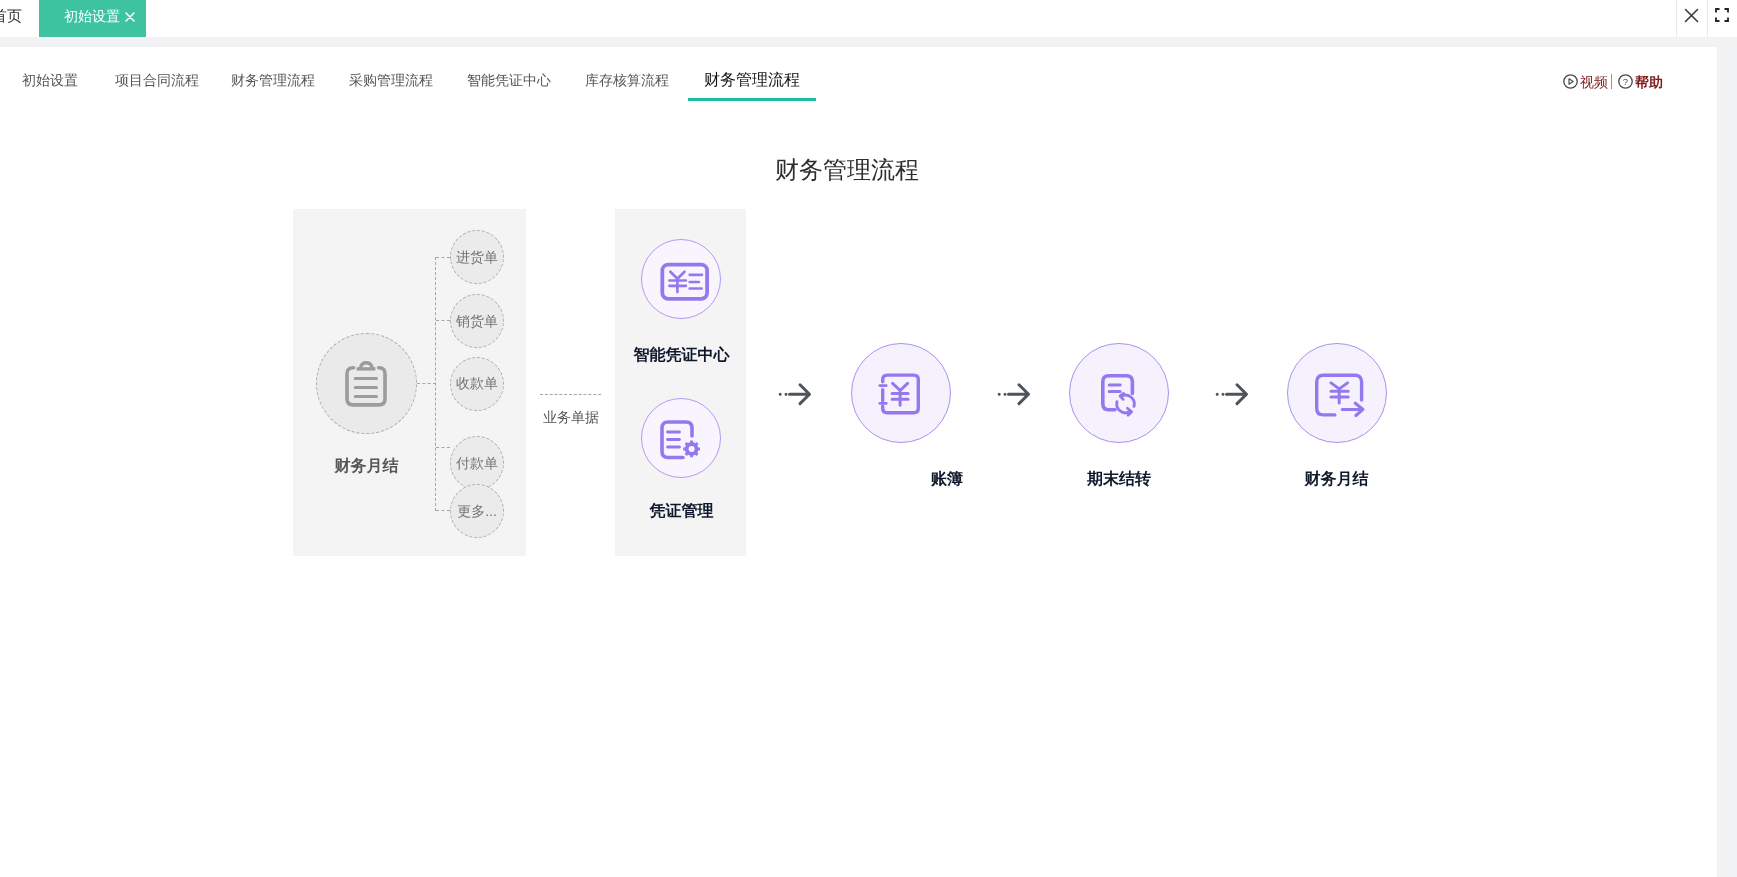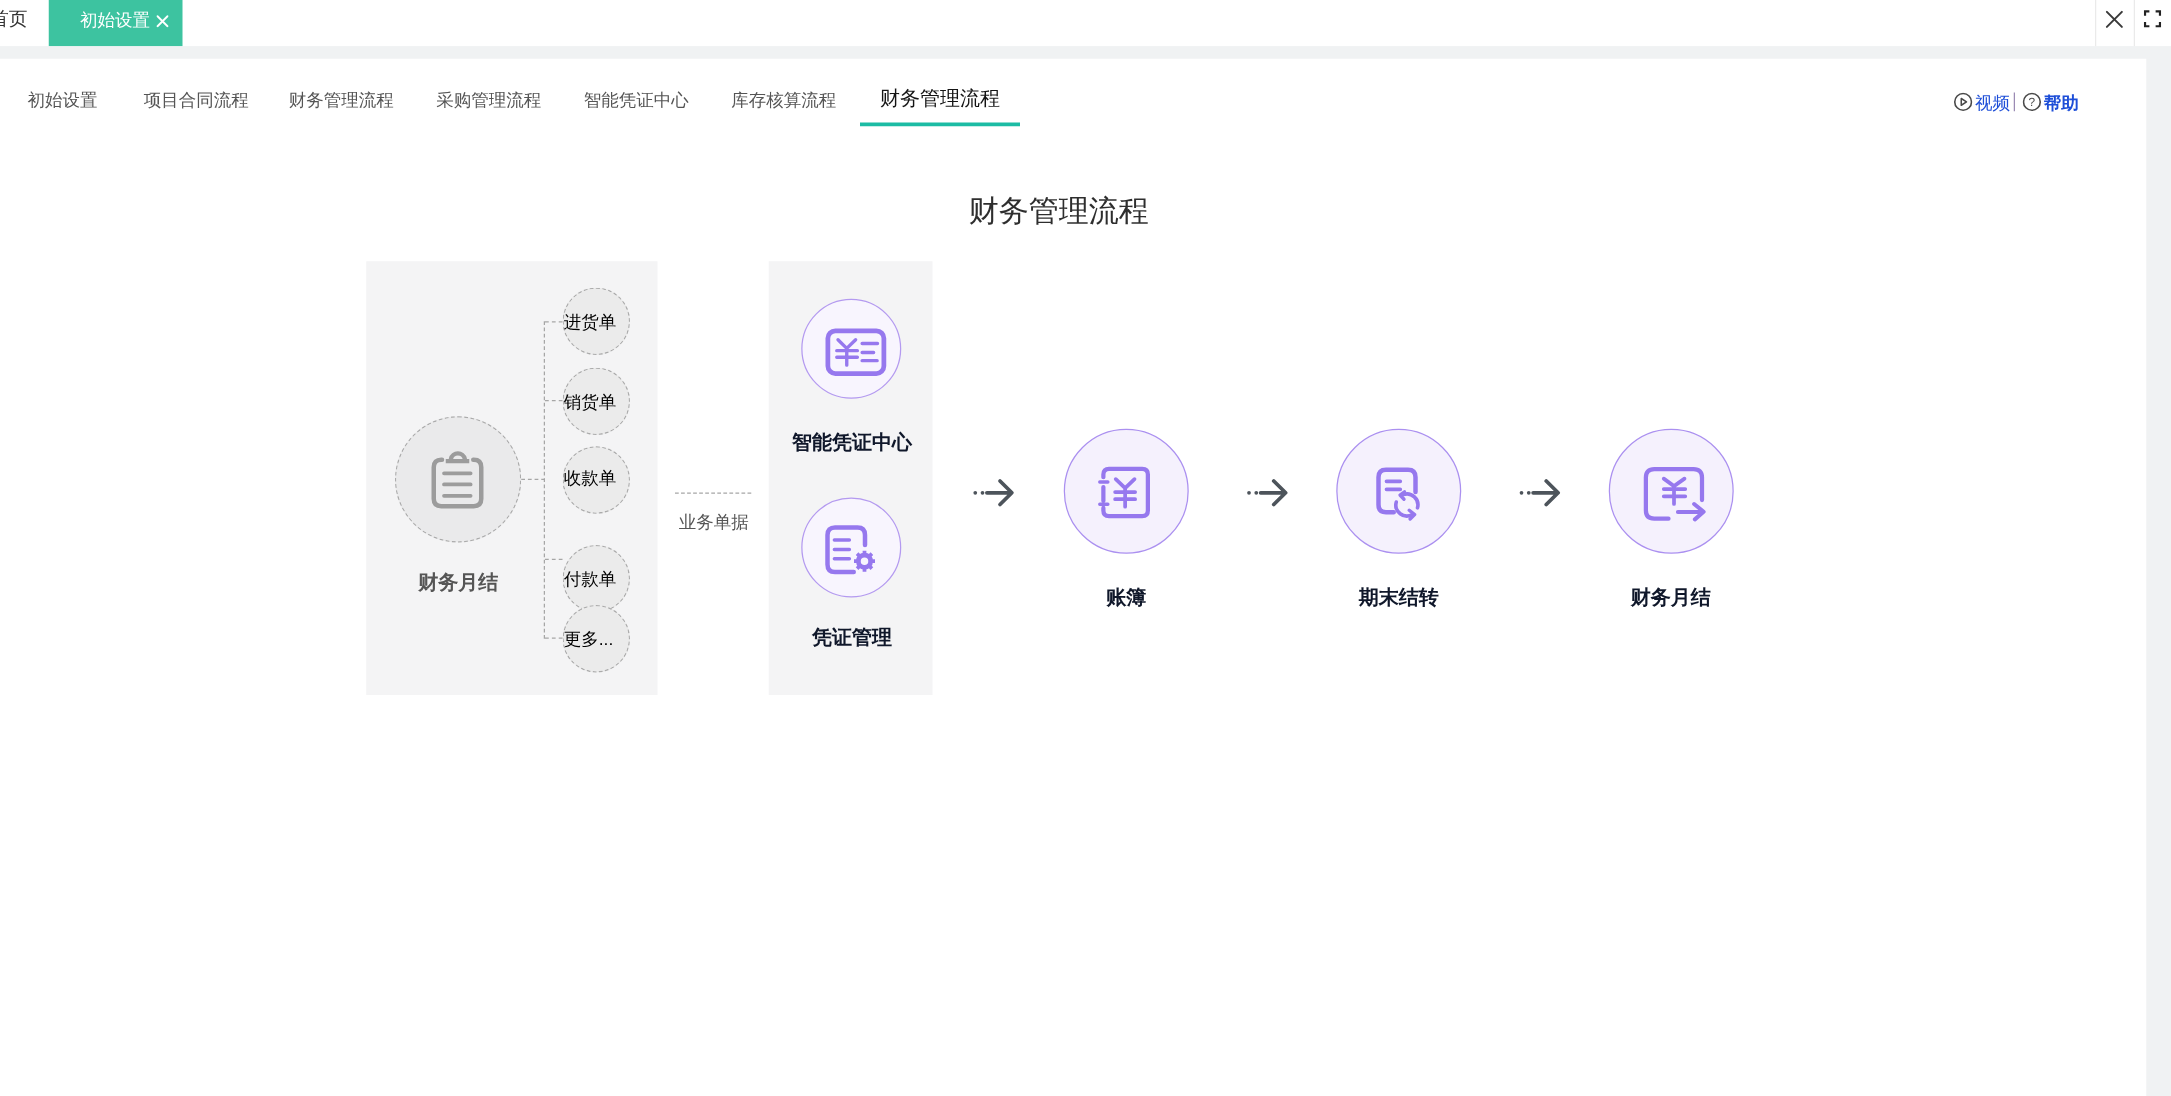--- a/index.html
+++ b/index.html
@@ -12,29 +12,29 @@
   #gtab { left:39px; top:0; width:107px; height:37px; background:#3dc3a0; }
   #gtab span { position:absolute; left:25px; top:0; line-height:32px; font-size:14px; color:#fff; white-space:nowrap; }
   .vline { top:0; width:1px; height:37px; background:#eaeaea; }
   
   #strip { left:0; top:37px; width:1737px; height:10px; background:#f0f2f3; }
   
   #content { left:0; top:47px; width:1717px; height:830px; background:#fff; }
   .nav { top:70px; height:20px; line-height:20px; font-size:14px; color:#555; }
   #nav-active { top:68px; height:24px; line-height:24px; font-size:16px; color:#141414; width:128px; text-align:center; }
   #underline { left:688px; top:98px; width:128px; height:3px; background:#1cbca4; }
-  .helper { top:74px; height:16px; line-height:16px; font-size:14px; color:#1d4ed8; }
+  .helper { top:74px; height:16px; line-height:16px; font-size:14px; color:#7f1d1d; }
   #title { left:747px; top:155px; width:200px; height:30px; line-height:30px; font-size:24px; color:#2e2e2e; text-align:center; }
   
   .panel { top:209px; height:347px; background:#f4f4f5; }
   #panelL { left:293px; width:233px; }
   #panelM { left:615px; width:131px; }
   
   #bigc { left:316px; top:333px; width:101px; height:101px; border-radius:50%; background:#eaeaeb; border:1px dashed #ababab; }
-  .smc { left:450px; width:54px; height:54px; border-radius:50%; background:#ebebeb; border:1px dashed #ababab; font-size:14px; color:#000000; line-height:52px; }
+  .smc { left:450px; width:54px; height:54px; border-radius:50%; background:#ebebeb; border:1px dashed #ababab; font-size:14px; color:#737373; text-align:center; line-height:52px; }
   .dash-h { border-top:1px dashed #a6a6a6; height:0; }
   .dash-v { border-left:1px dashed #a6a6a6; width:0; }
   #lbl-yw { left:316px; top:456px; width:101px; text-align:center; font-size:16px; font-weight:bold; color:#555; }
   
   .pc-m { width:80px; height:80px; border-radius:50%; background:#f8f5fe; border:1px solid #b49af0; }
   .pc-b { width:100px; height:100px; border-radius:50%; background:#f5f1fd; border:1px solid #ab90f0; top:342.5px; }
   .plabel { font-size:16px; font-weight:bold; color:#0f172a; text-align:center; line-height:17px; }
   #src-line { left:540px; top:394px; width:61px; }
   #src-lbl { left:540px; top:409px; width:62px; font-size:14px; color:#555; text-align:center; }
 </style>
@@ -137,21 +137,21 @@
   <svg class="abs arrow" style="left:1215px;top:382px;" width="34" height="24" viewBox="0 0 34 24" fill="none" stroke="#4d545b" stroke-width="3" stroke-linecap="round" stroke-linejoin="round">
     <path d="M2.2,12.2 h0.01 M8,12.2 h0.01 M11.5,12.2 H31 M22,2.8 L31.5,12.2 L22,21.6"></path>
   </svg>
 
   <div class="abs pc-b" style="left:851px;"></div>
   <svg class="abs" style="left:877px;top:371px;" width="46" height="46" viewBox="0 0 46 46" fill="none" stroke="#9678ee" stroke-linecap="round" stroke-linejoin="round">
     <path d="M5.7,10.7 V8.6 Q5.7,4.1 10.2,4.1 H36.8 Q41.3,4.1 41.3,8.6 V37.3 Q41.3,41.8 36.8,41.8 H10.2 Q5.7,41.8 5.7,37.3 V35.3 M5.7,18.6 V29.8" stroke-width="3.4"></path>
     <path d="M2.8,14.6 H9.3 M2.8,32.4 H9.3" stroke-width="2.7"></path>
     <path d="M15.6,12.3 L23.1,19.5 M30.6,12.3 L23.1,19.5 M23.1,19.5 V34.3 M15.1,22.6 H31.1 M15.1,28.3 H31.1" stroke-width="3"></path>
   </svg>
-  <div class="abs plabel" style="left:851px;top:470px;width:100px;">账簿</div>
+  <div class="abs plabel" style="left:897px;top:470px;width:100px;">账簿</div>
 
   <div class="abs pc-b" style="left:1069px;"></div>
   <svg class="abs" style="left:1096px;top:369px;" width="44" height="49" viewBox="0 0 44 49" fill="none" stroke="#9678ee" stroke-linecap="round" stroke-linejoin="round">
     <path d="M36.4,24.5 V12.8 Q36.4,6.8 30.4,6.8 H12.8 Q6.8,6.8 6.8,12.8 V34.8 Q6.8,40.8 12.8,40.8 H19" stroke-width="3.6"></path>
     <path d="M13.2,16 H24.2 M13.2,22.4 H24.2" stroke-width="3"></path>
     <path d="M38,37.3 A 8.8,8.8 0 0 0 26.5,26.7" stroke-width="2.9"></path>
     <path d="M27.6,24.4 L24.0,27.0 L27.2,30.4" stroke-width="2.7"></path>
     <path d="M21,32.7 A 8.8,8.8 0 0 0 33.9,42.6" stroke-width="2.9"></path>
     <path d="M31.4,39.2 L35.7,42.7 L32.1,46.2" stroke-width="2.7"></path>
   </svg>

